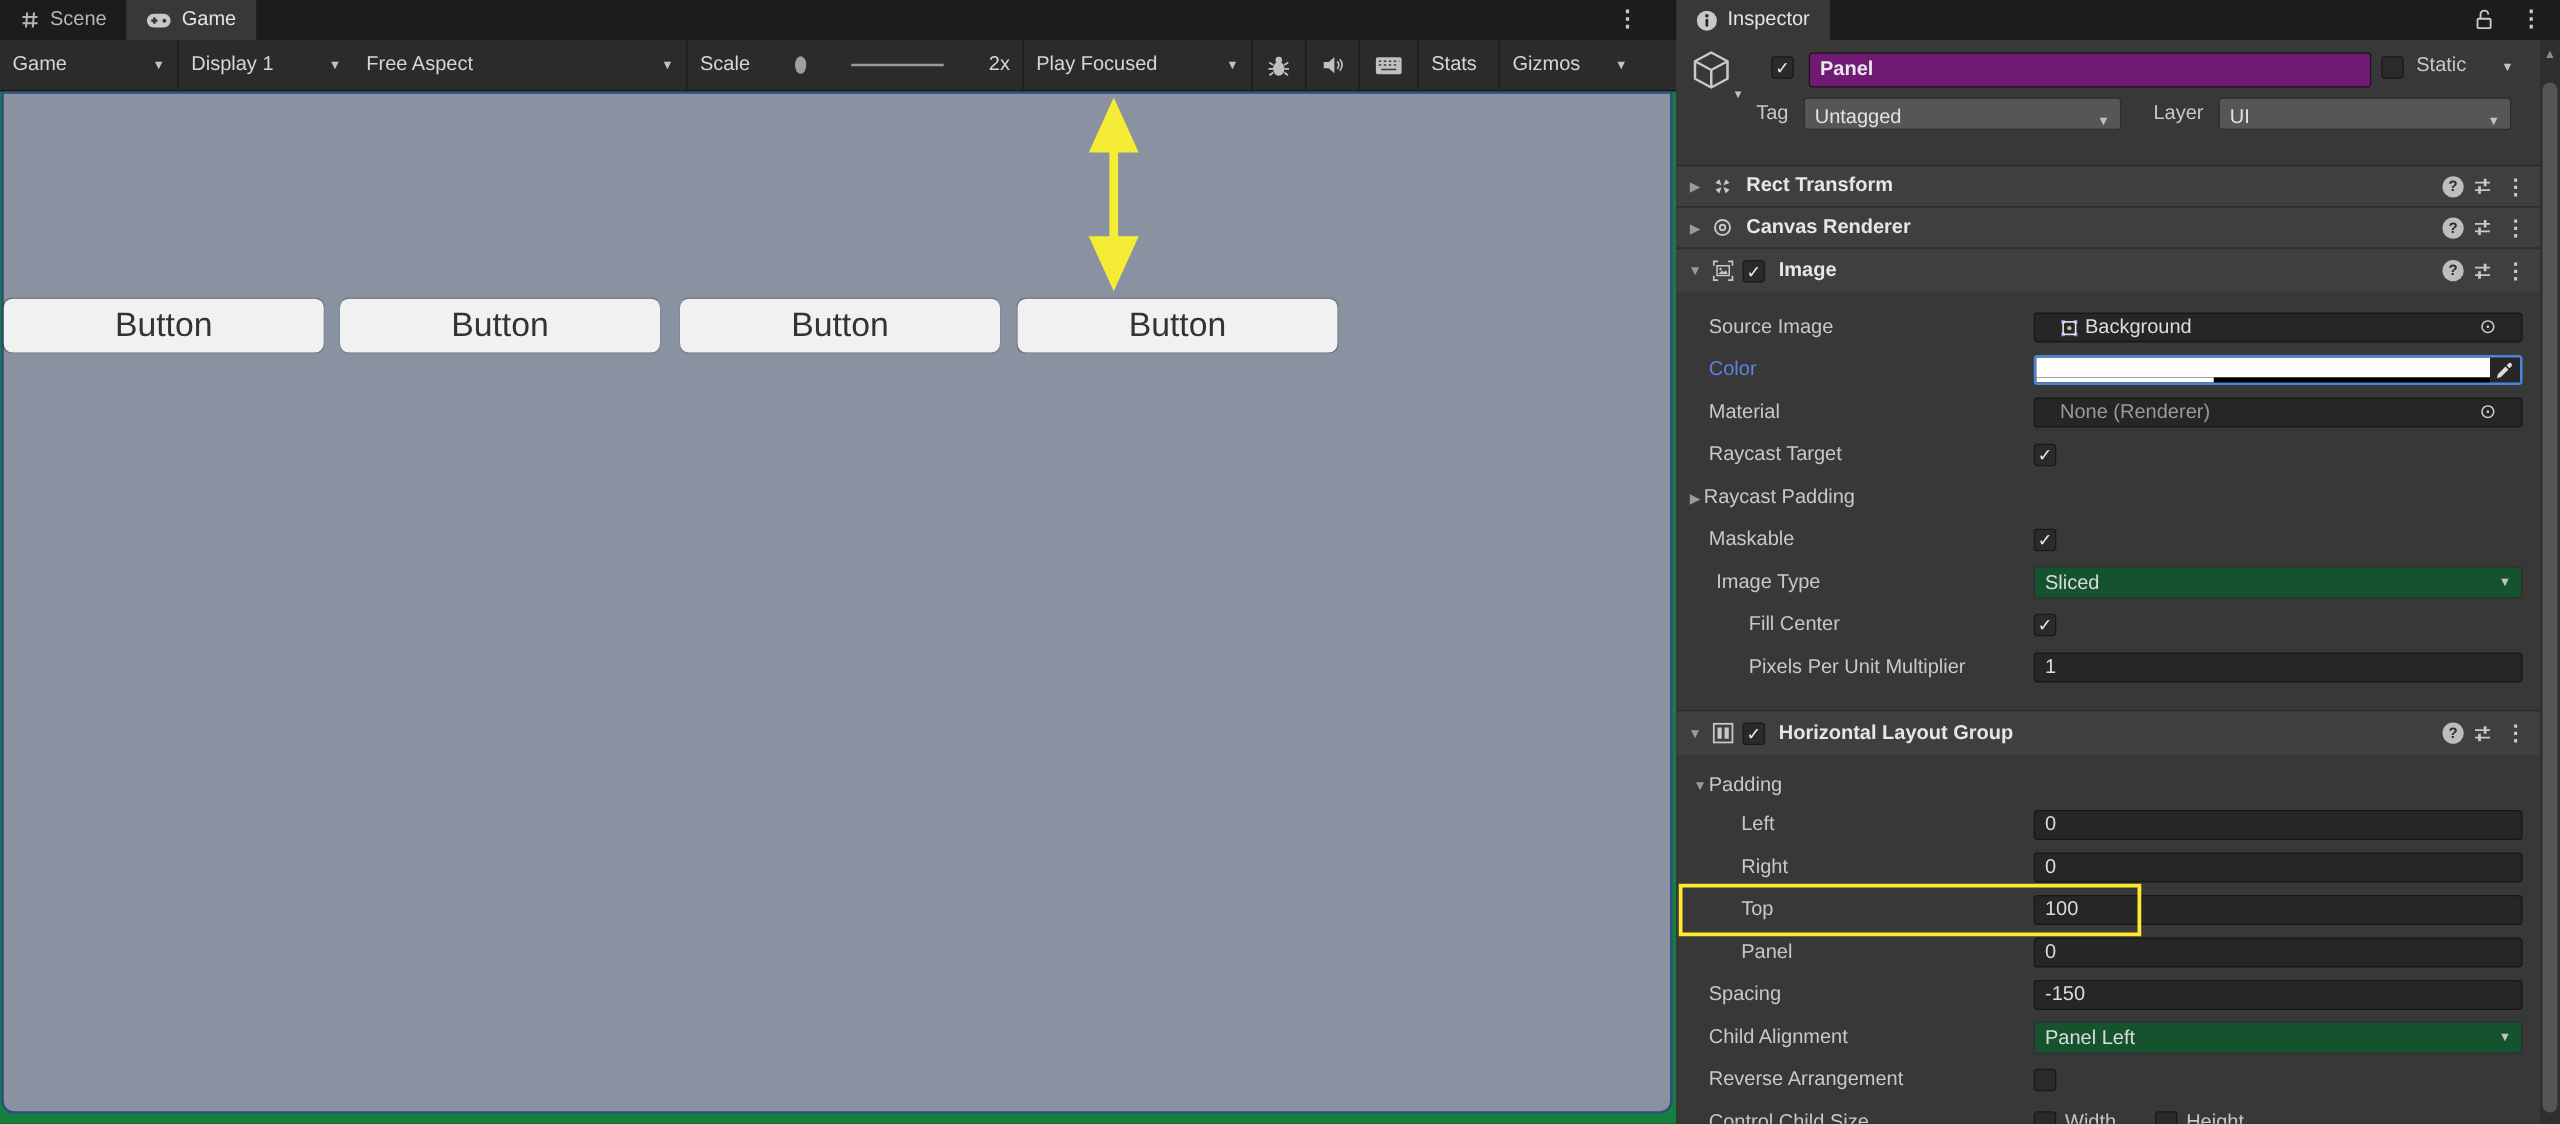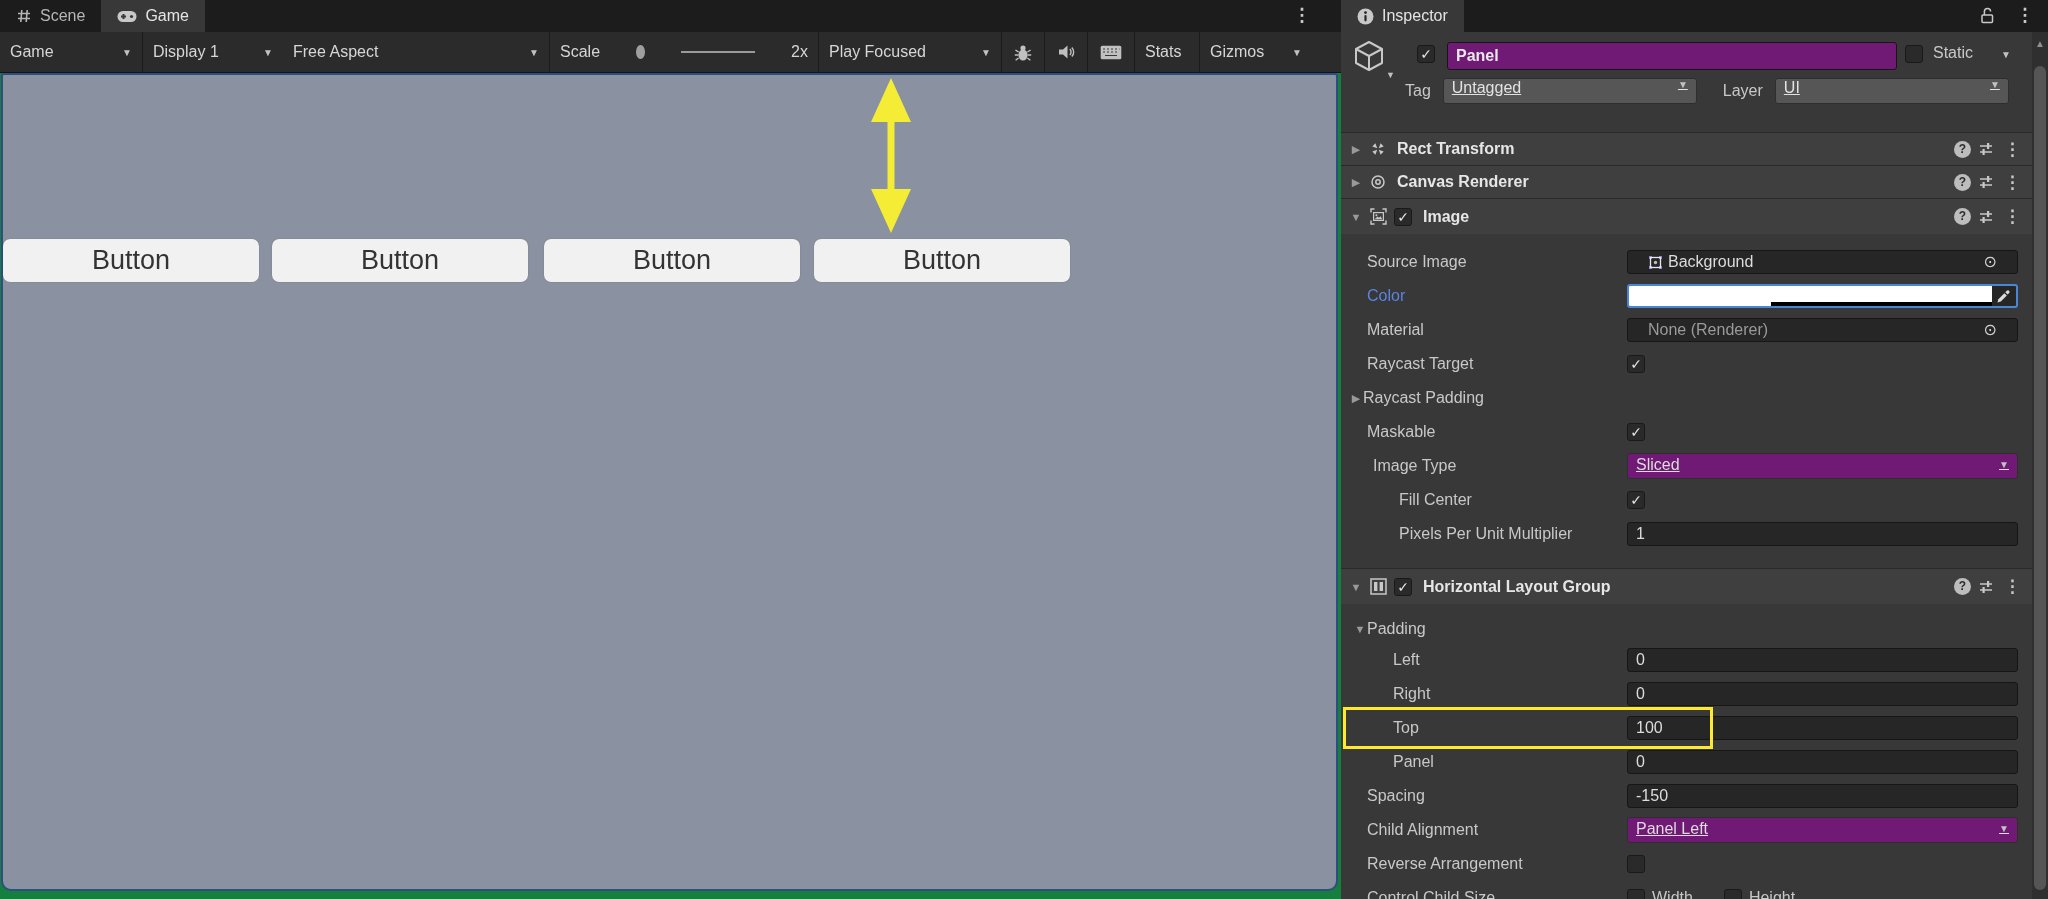--- a/index.html
+++ b/index.html
@@ -49,43 +49,43 @@
   .static-label { position:absolute; left:592px; top:4px; color:#c8c8c8; }
   .static-dd { position:absolute; left:660px; top:9px; font-size:10px; color:#c2c2c2; }
   .tag-label { margin-left:64px; }
   .layer-label { margin-left:26px; }
 
   .checkbox { width:18px; height:18px; background:#2a2a2a; border:1px solid #191919; border-radius:3px;
               color:#e6e6e6; font-size:14px; line-height:16px; text-align:center; }
   .checkbox.empty { color:transparent; }
 
   .dropdown { background:#565656; border:1px solid #2e2e2e; border-radius:3px; height:26px;
-              display:flex; align-items:flex-start; justify-content:space-between; padding:0 8px;
-              color:#e2e2e2; font-size:16px;text-decoration:underline; }
+              display:flex; align-items:flex-end; justify-content:space-between; padding:0 8px;
+              color:#e2e2e2; font-size:16px; }
 
   .comp-header { height:33px; background:#3f3f3f; border-top:1px solid #292929; display:flex;
                  align-items:center; padding:0 8px; gap:7px; }
   .comp-header.tall { height:36px; }
   .fold { color:#999; font-size:11px; width:14px; text-align:center; }
   .comp-title { font-weight:bold; color:#e6e6e6; font-size:16px; margin-left:4px; }
   .hdr-spacer { flex:1; }
   .help-icon { width:17px; height:17px; border-radius:50%; background:#bdbdbd; color:#2c2c2c;
                font-size:12px; font-weight:bold; text-align:center; line-height:17px; }
   .kebab { color:#c8c8c8; font-size:17px; font-weight:bold; padding:0 3px; }
 
   .comp-body { }
   .image-body { padding:16px 0 12px 0; }
   .hlg-body { padding:14px 0 0 0; }
   .irow { height:24px; margin-bottom:10px; display:flex; align-items:center; position:relative; }
   .irow .lbl { flex:0 0 286px; padding-left:26px; color:#c8c8c8; }
   .irow .lbl.ind1 { padding-left:52px; }
   .irow .lbl.ind2 { padding-left:58px; }
   .field { width:391px; height:24px; background:#262626; border:1px solid #161616; border-radius:3px;
            color:#dcdcdc; padding:0 8px; line-height:22px; }
-  .field.dropdown { height:26px; background:#701a75; border:1px solid #2e2e2e; }
+  .field.dropdown { height:26px; background:#14532d; border:1px solid #2e2e2e; }
   .objfield { width:391px; height:24px; background:#262626; border:1px solid #161616; border-radius:3px;
               display:flex; align-items:center; padding:0 20px; gap:5px; color:#dcdcdc; }
   .objfield .picker { margin-left:auto; color:#cfcfcf; font-size:16px; line-height:1; }
   .blue-lbl { color:#5a85de !important; }
 
   .color-field { width:391px; height:24px; border:2px solid #4a86d8; border-radius:3px; background:#262626;
                  display:flex; position:relative; overflow:hidden; }
   .color-swatch { position:absolute; left:0; top:0; width:363px; height:16px; background:#ffffff; }
   .alpha-bar { position:absolute; left:0; top:16px; width:363px; height:4px; background:#000; }
   .alpha-fill { width:39%; height:100%; background:#fff; }

